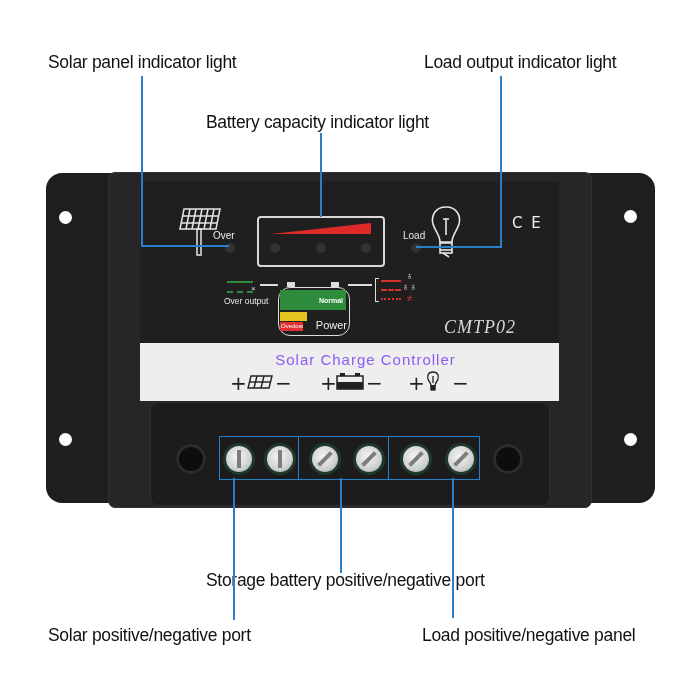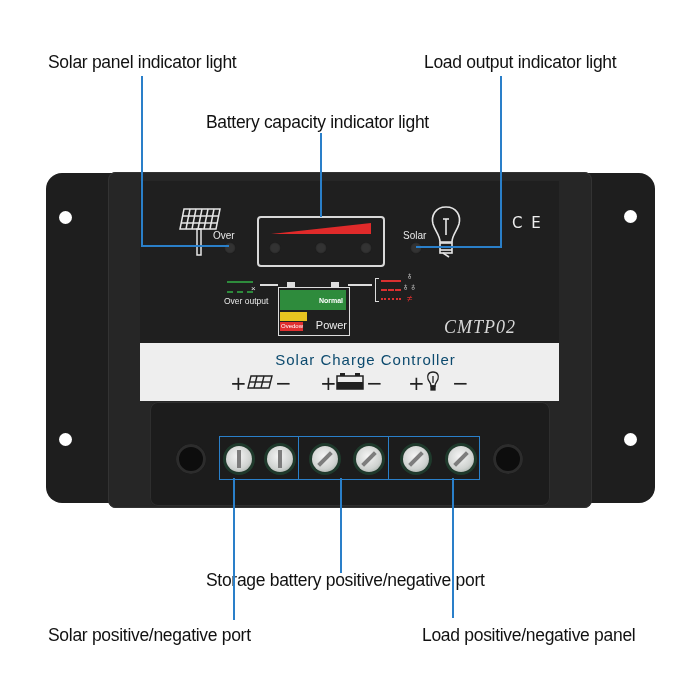--- a/index.html
+++ b/index.html
@@ -8,21 +8,21 @@
   .lead { position:absolute; background:#2a7fc9; }
   .lead-v { width:2px; }
   .lead-h { height:2px; }
 
   
   .flange { position:absolute; background:#1e1e1e; border-radius:16px; }
   .hole { position:absolute; width:13px; height:13px; border-radius:50%; background:#ffffff; }
   .body { position:absolute; background:#262626; border-radius:8px; box-shadow: inset 0 0 0 1px #333; }
   .face { position:absolute; left:140px; top:181px; width:419px; height:162px; background:#1f1f1f; }
   .white-strip { position:absolute; left:140px; top:343px; width:419px; height:58px; background:#eeeeee; }
-  .strip-title { position:absolute; left:0; right:0; top:8px; text-align:center; font-size:15px; color:#0c4a6e; letter-spacing:1px; font-family:"Liberation Sans", sans-serif;margin-left:32px; }
+  .strip-title { position:absolute; left:0; right:0; top:8px; text-align:center; font-size:15px; color:#8b5cf6; letter-spacing:1px; font-family:"Liberation Sans", sans-serif;margin-left:32px; }
   .strip-syms { position:absolute; left:0; right:0; top:28px; height:22px; }
   .sym { position:absolute; top:0; font-size:20px; color:#222; font-family:"DejaVu Sans", sans-serif; }
   .terminal-block { position:absolute; left:150px; top:402px; width:400px; height:104px; background:#1c1c1c; border-radius:8px; box-shadow: inset 0 0 0 1px #2e2e2e; }
   .bolt { position:absolute; width:30px; height:30px; border-radius:50%; background:#0d0d0d; box-shadow: inset 0 0 0 3px #2c2c2c; }
   .screw { position:absolute; width:26px; height:26px; border-radius:50%; background:radial-gradient(circle at 45% 40%, #f5f5f5 0%, #cfd2d0 60%, #8a9a90 100%); box-shadow:0 0 0 3px #1f3a2c; }
   .slot { position:absolute; left:11px; top:4px; width:4px; height:18px; background:#7d7d7d; }
   .group-box { position:absolute; border:1.5px solid #2a7fc9; }
 
   .panel-icon { position:absolute; left:178px; top:207px; }
   .led { position:absolute; width:12px; height:12px; border-radius:50%; background:#333; box-shadow: inset 0 0 2px #000; }
@@ -70,42 +70,42 @@
 
   <div class="batt-window">
     <svg style="position:absolute; left:10px; top:4px;" width="104" height="14" viewBox="0 0 104 14">
       <polygon points="2,12 102,1 102,12" fill="#e02a2a"></polygon>
     </svg>
     <div class="led" style="left:10px; top:24px;"></div>
     <div class="led" style="left:56px; top:24px;"></div>
     <div class="led" style="left:101px; top:24px;"></div>
   </div>
 
-  <span class="face-text" style="left:403px; top:230px;">Solar</span>
+  <span class="face-text" style="left:403px; top:230px;">Load</span>
   <div class="led" style="left:410px; top:242px;"></div>
   <svg style="position:absolute; left:429px; top:205px;" width="34" height="56" viewBox="0 0 34 56">
     <g stroke="#e6e6e6" stroke-width="1.6" fill="none">
       <path d="M17 2 C6 2 2 11 4 19 C6 26 11 30 11 37 L23 37 C23 30 28 26 30 19 C32 11 28 2 17 2 Z"></path>
       <line x1="14" y1="14" x2="20" y2="14"></line>
         <line x1="17" y1="14" x2="17" y2="30"></line>
       <rect x="11" y="38" width="12" height="10"></rect>
       <line x1="11" y1="42" x2="23" y2="42"></line>
         <line x1="11" y1="45" x2="23" y2="45"></line>
       <line x1="14" y1="48" x2="20" y2="52"></line>
     </g>
   </svg>
   <div class="ce">C E</div>
 
   <div style="position:absolute; left:227px; top:281px; width:26px; height:2px; background:#2e8b3c;"></div>
   <div style="position:absolute; left:227px; top:291px; width:26px; height:0; border-top:2px dashed #2e8b3c;"></div>
   <span class="face-text" style="left:251px; top:284px; font-size:8px;">×</span>
   <span class="face-text" style="left:224px; top:296px; font-size:8.5px;">Over output</span>
   <div style="position:absolute; left:260px; top:284px; width:18px; height:1.5px; background:#ddd;"></div>
 
-  <div style="position:absolute; left:278px; top:287px; width:70px; height:47px; border:1.5px solid #ddd; border-radius:0;">
+  <div style="position:absolute; left:278px; top:287px; width:70px; height:47px; border:1.5px solid #ddd; border-radius:12px;">
     <div style="position:absolute; left:8px; top:-6px; width:8px; height:5px; background:#ddd;"></div>
     <div style="position:absolute; left:52px; top:-6px; width:8px; height:5px; background:#ddd;"></div>
     <div style="position:absolute; left:1px; top:2px; width:66px; height:20px; background:#2e8b3c;">
       <span style="position:absolute; right:3px; top:7px; font-size:7px; color:#fff; font-weight:bold;">Normal</span>
     </div>
     <div style="position:absolute; left:1px; top:24px; width:27px; height:9px; background:#e7c420;"></div>
     <div style="position:absolute; left:1px; top:34px; width:23px; height:9px; background:#e03030;">
       <span style="position:absolute; left:1px; top:1px; font-size:6px; color:#fff;">Ovedow</span>
     </div>
     <span style="position:absolute; right:2px; top:31px; font-size:11px; color:#eee;">Power</span>

